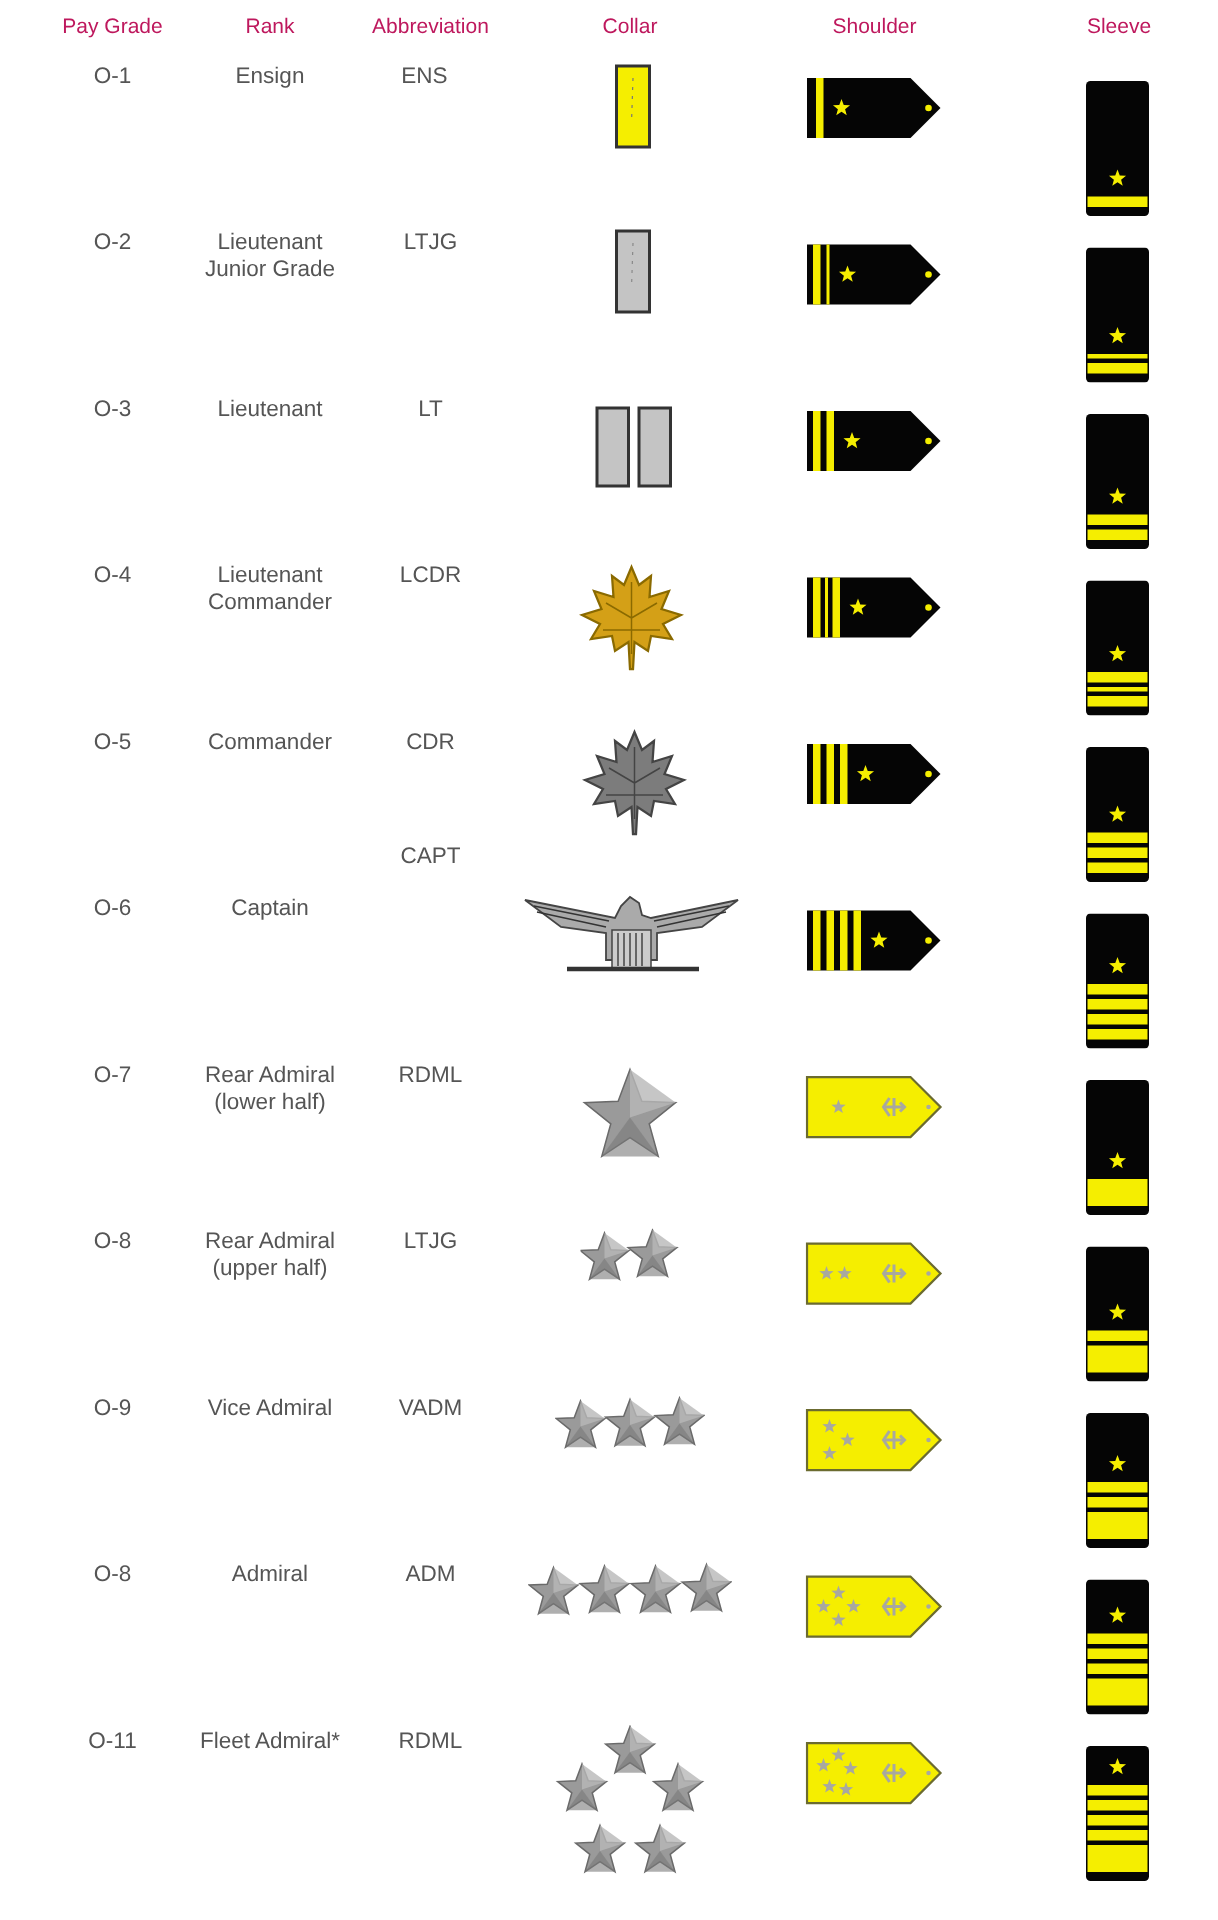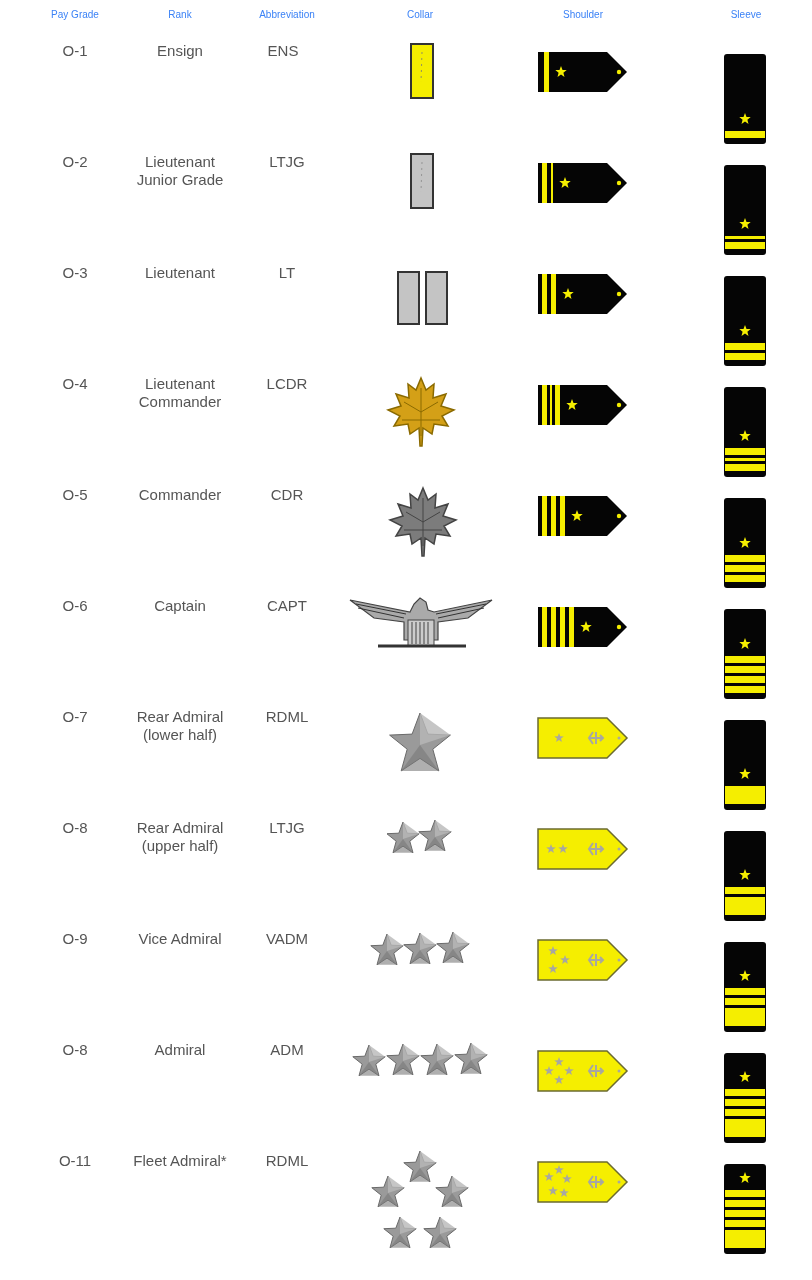--- a/index.html
+++ b/index.html
@@ -1,18 +1,18 @@
 <!DOCTYPE html>
 <html><head>
 <meta charset="utf-8">
 <style>
   html, body { margin: 0; padding: 0; background: #ffffff; }
   body { width: 812px; height: 1280px; position: relative; overflow: hidden;
          font-family: "Liberation Sans", sans-serif; color: #555; }
-  .hdr { position: absolute; top: 9px; font-size: 10px; color: #3b82f6; text-align: center; }
+  .hdr { position: absolute; top: 9px; font-size: 14px; color: #be185d; text-align: center; }
   .cell { position: absolute; font-size: 15px; color: #555; text-align: center; line-height: 18px; }
   .ins { position: absolute; }
   svg { display: block; }
 </style>
 </head>
 <body>
 
 <div>
   <div>
     <div class="hdr" style="left:20px;width:110px;">Pay Grade</div>
@@ -179,21 +179,21 @@
             <polygon points="21.0,39.0 22.5,43.0 26.7,43.1 23.4,45.8 24.5,49.9 21.0,47.5 17.5,49.9 18.6,45.8 15.3,43.1 19.5,43.0" fill="#f5ee00" stroke="none" stroke-width="1"></polygon>
           </svg>
         </div>
     </div>
       <div>
       <div class="cell" style="left:20px;width:110px;top:597px;">O-6</div>
       <div class="cell" style="left:120px;width:120px;top:597px;">
         <div>Captain</div>
         <div></div>
       </div>
-      <div class="cell" style="left:232px;width:110px;top:597px;text-align:center;">CAPT</div>
+      <div class="cell" style="left:232px;width:110px;top:562px;text-align:center;">CAPT</div>
       <div class="ins" style="left:348px;top:596px;">
           <svg width="146" height="56" viewBox="0 0 146 56">
             <path d="M2 4 L62 16 L66 8 L72 2 L78 6 L80 14 L86 16 L144 4 L120 22 L90 26 L90 44 L56 44 L56 26 L26 22 Z" fill="#aaa" stroke="#444" stroke-width="1.2"></path>
             <rect x="60" y="24" width="26" height="26" fill="#ccc" stroke="#444"></rect>
             <path d="M64 26 V48 M68 26 V48 M72 26 V48 M76 26 V48 M80 26 V48" stroke="#444"></path>
             <path d="M8 8 L58 18 M10 12 L56 22 M138 8 L88 18 M136 12 L90 22" stroke="#333" stroke-width="1"></path>
             <path d="M30 50 L118 50" stroke="#333" stroke-width="3"></path>
           </svg>
         </div>
       <div class="ins" style="left:537px;top:606px;">

